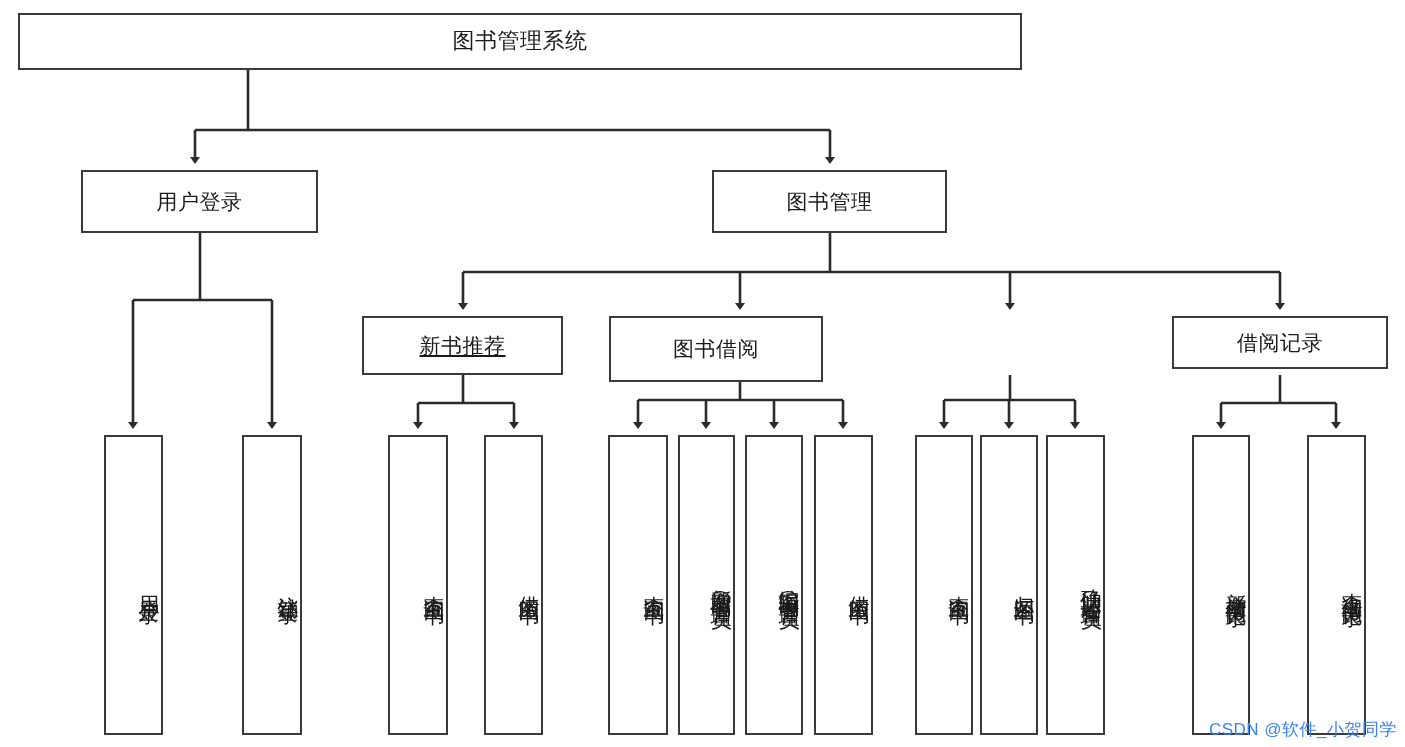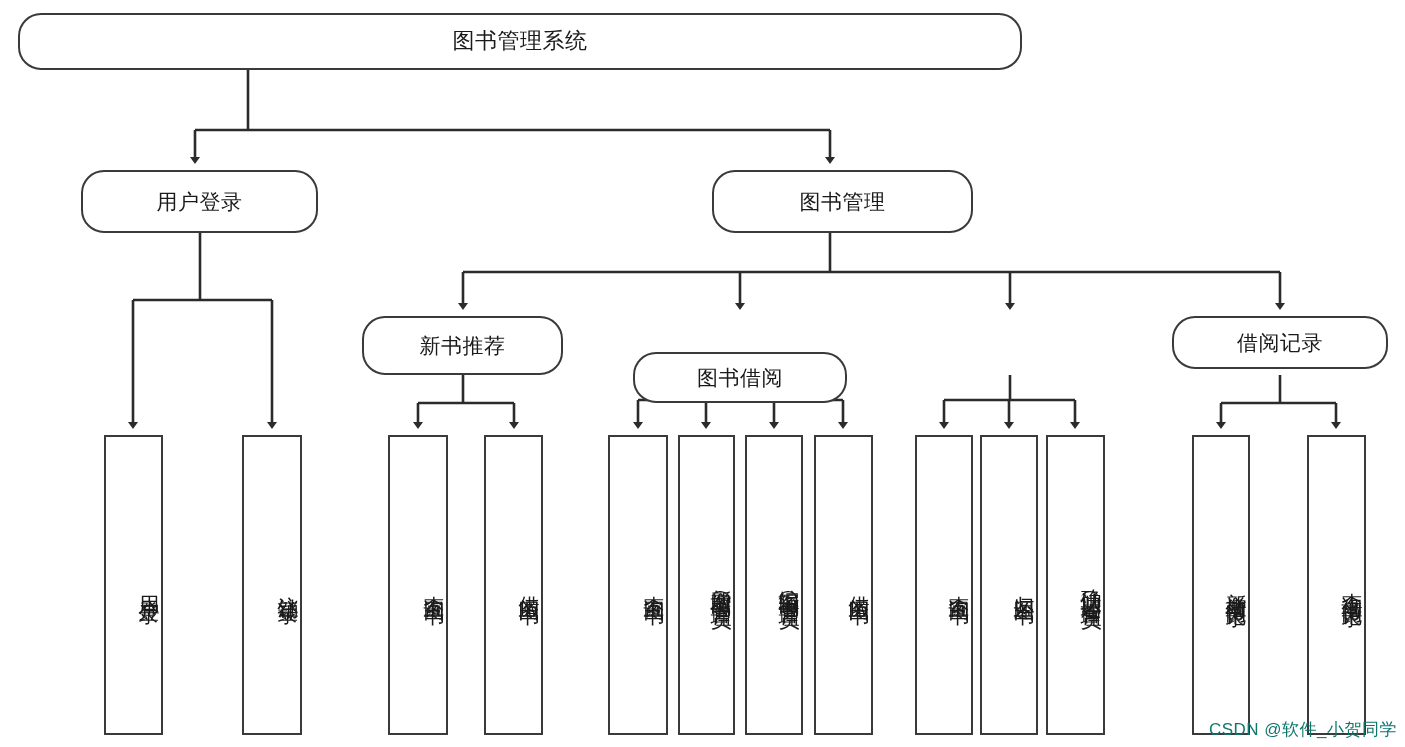--- a/index.html
+++ b/index.html
@@ -32,21 +32,20 @@
     border: 2px solid #3a3a3a;
     display: flex;
     align-items: center;
     justify-content: center;
     color: #1a1a1a;
   }
   .node.horiz {
     font-size: 21px;
     letter-spacing: 0.5px;
     line-height: 1.1;
-    border-radius: 23px;
   }
   .node.root {
     font-size: 22px;
   }
   .node.leaf {
     writing-mode: vertical-rl;
     text-orientation: upright;
     font-size: 21px;
     letter-spacing: 3px;
     line-height: 1.15;
@@ -58,21 +57,21 @@
   .node.leaf .vtext {
     writing-mode: vertical-rl;
     text-orientation: upright;
     white-space: nowrap;
   }
   .watermark {
     position: absolute;
     right: 8px;
     bottom: 6px;
     font-size: 17px;
-    color: #0f766e;
+    color: #3b82f6;
     letter-spacing: 0.5px;
     white-space: nowrap;
   }
 </style>
 </head>
 <body>
 
 <div id="diagram-canvas">
 
   <svg class="wires" viewBox="0 0 1405 747" xmlns="http://www.w3.org/2000/svg">
@@ -126,28 +125,28 @@
     </g>
   </svg>
 
   <div class="node horiz root" style="left:18px; top:13px; width:1004px; height:57px;">
     <span>图书管理系统</span>
   </div>
 
   <div class="node horiz" style="left:81px; top:170px; width:237px; height:63px;">
     <span>用户登录</span>
   </div>
-  <div class="node horiz" style="left:712px; top:170px; width:261px; height:63px;">
+  <div class="node horiz" style="left:712px; top:170px; width:235px; height:63px;">
     <span>图书管理</span>
   </div>
 
-  <div class="node horiz" style="left:362px; top:316px; width:201px; height:59px;">
+  <div class="node horiz" style="left:362px; top:316px; width:201px; height:59px;text-decoration:underline;">
     <span>新书推荐</span>
   </div>
-  <div class="node horiz" style="left:633px; top:316px; width:214px; height:51px;margin-top:36px;">
+  <div class="node horiz" style="left:609px; top:316px; width:214px; height:66px;">
     <span>图书借阅</span>
   </div>
   <div class="node horiz" style="left:1172px; top:316px; width:216px; height:53px;">
     <span>借阅记录</span>
   </div>
 
   <div class="node leaf" style="left:104px; top:435px; width:59px; height:300px;">
     <span class="vtext">用户登录</span>
   </div>
   <div class="node leaf" style="left:242px; top:435px; width:60px; height:300px;">

